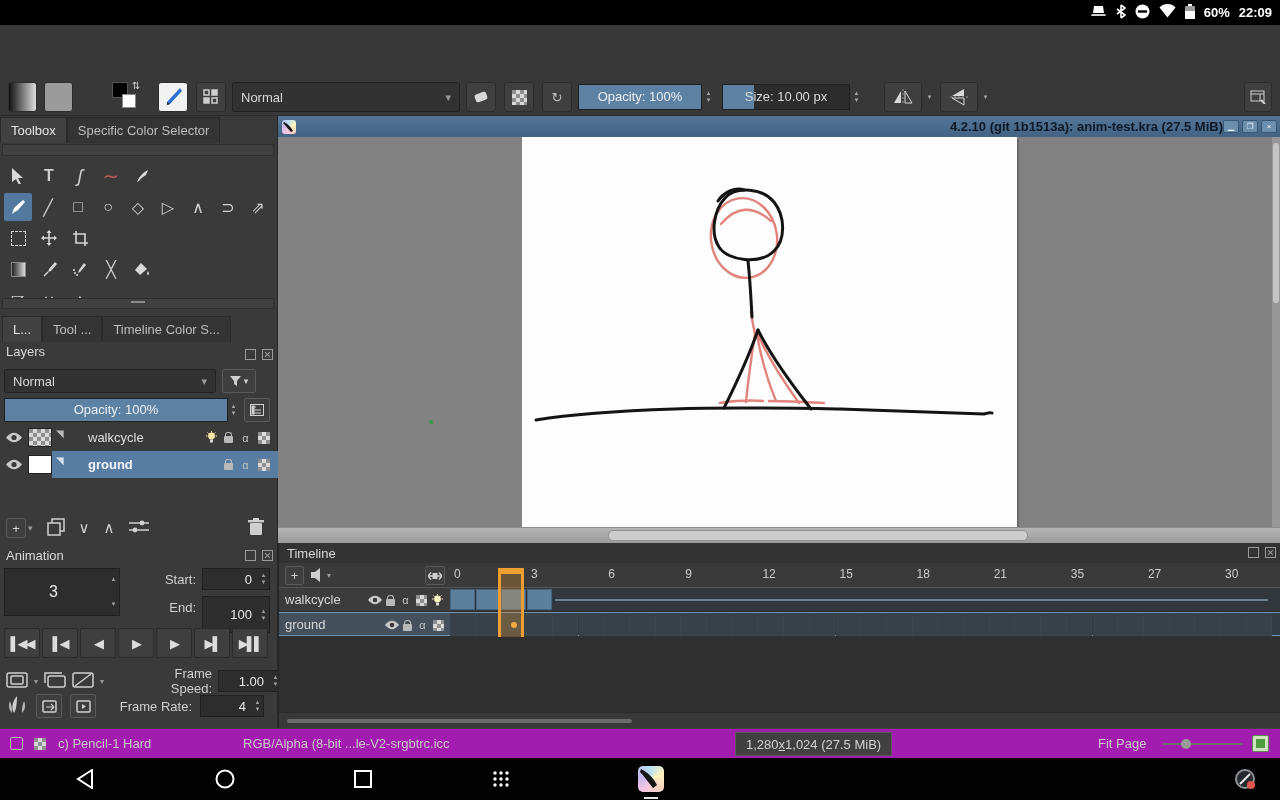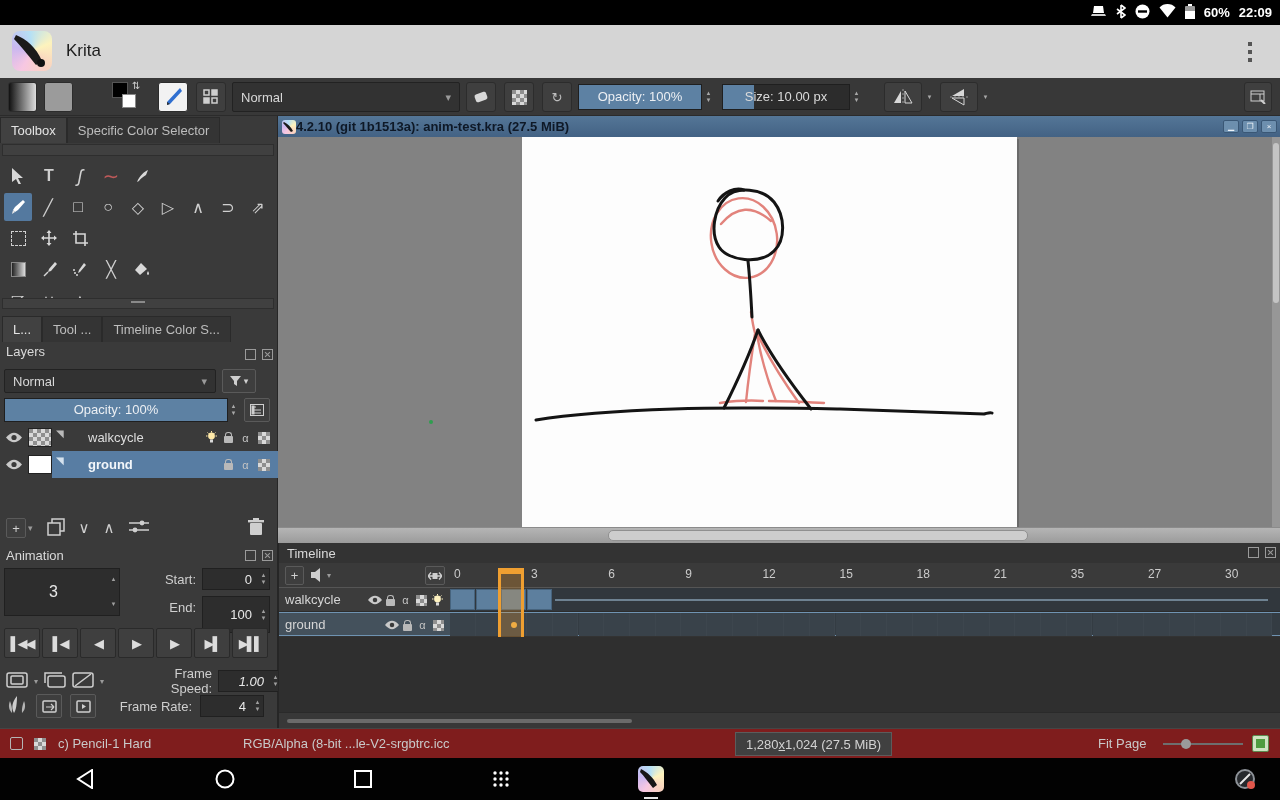--- a/index.html
+++ b/index.html
@@ -52,21 +52,21 @@
   .lock { width:9px; height:7px; background:#b9b9b9; border-radius:1px; position:relative; margin-top:4px; }
   .lock:before { content:""; position:absolute; left:1px; top:-4px; width:5px; height:4px; border:1.5px solid #b9b9b9; border-bottom:none; border-radius:3px 3px 0 0; }
   .sqbtn { border:1px solid #5a5a5a; border-radius:2px; background:#3e3e3e; color:#d0d0d0; display:flex; align-items:center; justify-content:center; }
   .spinbox { background:#2d2d2d; border:1px solid #202020; color:#e8e8e8; display:flex; align-items:center; }
   .spinbox .val { flex:1; text-align:right; padding-right:6px; }
   .spinbox .arr { width:11px; display:flex; flex-direction:column; align-items:center; font-size:6px; color:#9f9f9f; line-height:7px; }
   .playbtn { width:36px; height:30px; background:#3f3f3f; border:1px solid #2a2a2a; border-radius:2px; color:#dcdcdc; display:flex; align-items:center; justify-content:center; font-size:13px; letter-spacing:-2px; }
 
   
   #doc-titlebar { left:278px; top:116px; width:1002px; height:21px; background:linear-gradient(#547697,#436284); display:flex; align-items:center; }
-  #doc-title { flex:1; text-align:left; font-weight:bold; font-size:13px; color:#0e1826; }
+  #doc-title { flex:1; text-align:right; font-weight:bold; font-size:13px; color:#0e1826; }
   .docbtn { width:16px; height:13px; background:#6d8fae; border:1px solid #3a5775; border-radius:2px; margin-right:3px; display:flex; align-items:center; justify-content:center; font-size:8px; color:#eef3f8; line-height:10px; }
   #viewport { left:278px; top:137px; width:1002px; height:390px; background:#828282; overflow:hidden; }
   #page { position:absolute; left:244px; top:0; width:495px; height:390px; background:#fdfdfd; box-shadow:2px 2px 0 rgba(0,0,0,.18); }
   #hscroll { left:278px; top:527px; width:1002px; height:16px; background:linear-gradient(#b5b5b5,#9b9b9b); border-top:1px solid #8b8b8b; }
   #hscroll .thumb { position:absolute; left:330px; top:2px; width:420px; height:11px; border-radius:5px; background:#cdcdcd; border:1px solid #909090; }
   #vscroll { left:1272px; top:137px; width:8px; height:390px; background:#979797; }
   #vscroll .thumb { position:absolute; left:1px; top:6px; width:6px; height:160px; border-radius:3px; background:#c4c4c4; }
 
   
   #timeline { left:278px; top:543px; width:1002px; height:185px; background:#333333; border-left:1px solid #262626; }
@@ -75,21 +75,21 @@
   .tl-row { position:absolute; left:171px; width:831px; height:24px; background:#31373d; border-bottom:1px solid #2c2c2c; }
   .tlc { position:absolute; top:0; height:23px; border-right:1px solid #3d464e; }
   .tlc.g { background:#39424a; }
   .kf { position:absolute; top:1px; height:21px; background:#5d7f9e; border:1px solid #46637d; }
   #playhead { position:absolute; top:2px; width:26px; height:91px; border-left:3px solid #ef9f31; border-right:3px solid #ef9f31; background:rgba(239,159,49,.28); }
   #playhead .cap { position:absolute; left:-3px; top:0; width:26px; height:6px; background:#ef9f31; }
   #tl-hold { position:absolute; height:2px; background:#6e8292; }
   .dot { position:absolute; width:6px; height:6px; border-radius:50%; background:#f0b24a; }
 
   
-  #statusline { left:0; top:728px; width:1280px; height:30px; background:#7f1d1d; border-top:1px solid #454545; color:#c9c9c9; }
+  #statusline { left:0; top:728px; width:1280px; height:30px; background:#a21caf; border-top:1px solid #454545; color:#c9c9c9; }
   #dim-box { position:absolute; left:735px; top:3px; height:24px; padding:0 10px; border:1px solid #5c5c5c; background:#404040; display:flex; align-items:center; color:#d2d2d2; }
 
   u.acc { text-decoration:underline; }
   .eye svg, .small-svg { display:block; }
 </style>
 </head>
 <body>
 
 <div id="screen">
 
@@ -112,34 +112,20 @@
       <span><svg width="10" height="15" viewBox="0 0 10 15">
             <rect x="3" y="0" width="4" height="2" fill="#fff"></rect>
             <rect x="0" y="2" width="10" height="13" rx="1" fill="#9a9a9a"></rect>
             <rect x="0" y="7" width="10" height="8" fill="#fff"></rect>
           </svg></span>
       <span>60%</span>
       <span>22:09</span>
     </div>
   </div>
 
-  <div class="a" id="appbar">
-    <div class="a krita-logo" style="left:12px;top:6px;width:40px;height:40px;">
-      <svg width="40" height="40" viewBox="0 0 40 40">
-          <path d="M4 4 C14 8 24 16 30 30 L24 34 C16 24 8 14 2 8 Z" fill="#1a1a1a"></path>
-          <circle cx="29" cy="32" r="4" fill="#111"></circle>
-        </svg>
-    </div>
-    <div id="appbar-title">Krita</div>
-    <div class="a overflow-dots" style="right:28px;top:17px;">
-        <i></i>
-        <i></i>
-        <i></i>
-      </div>
-  </div>
 
   <div class="a" id="toolbar">
     <div class="tbtn" style="left:8px;width:29px;background:linear-gradient(90deg,#111,#ddd);"></div>
     <div class="tbtn" style="left:44px;width:29px;background:#9b9b9b;"></div>
     <div class="a" style="left:112px;top:4px;width:36px;height:30px;">
       <span class="a" style="left:0;top:0;width:16px;height:16px;background:#000;border:1px solid #555;"></span>
       <span class="a" style="left:10px;top:12px;width:14px;height:14px;background:#fff;border:1px solid #888;"></span>
       <span class="a" style="left:20px;top:-2px;color:#cfcfcf;font-size:10px;">⇅</span>
     </div>
     <div class="tbtn" style="left:158px;width:30px;background:#f2f2f2;">
@@ -500,21 +486,21 @@
       <span><svg width="22" height="16" viewBox="0 0 22 16" fill="none" stroke="#cfcfcf" stroke-width="1.5">
             <rect x="4" y="4" width="17" height="11" rx="2"></rect>
             <path d="M1 11 V1 H18"></path>
           </svg></span>
       <span><svg width="22" height="16" viewBox="0 0 22 16" fill="none" stroke="#cfcfcf" stroke-width="1.5">
             <rect x="1" y="1" width="20" height="14" rx="2"></rect>
             <path d="M3 14 L19 2"></path>
           </svg></span>
       <span style="font-size:8px;color:#9a9a9a;">▾</span>
       <span style="margin-left:24px;width:78px;text-align:right;">Frame Speed:</span>
-      <div class="spinbox" style="width:64px;height:22px;font-style:italic;">
+      <div class="spinbox" style="width:64px;height:22px;">
         <span class="val">1.00</span>
         <span class="arr">
             <span>▲</span>
             <span>▼</span>
           </span>
       </div>
     </div>
     <div class="a row" style="left:6px;top:578px;gap:8px;color:#cfcfcf;">
       <span><svg width="22" height="20" viewBox="0 0 22 20">
             <path d="M11 1 C6 7 5 13 8 18 C10 15 11 9 11 1" fill="#cfcfcf"></path>

